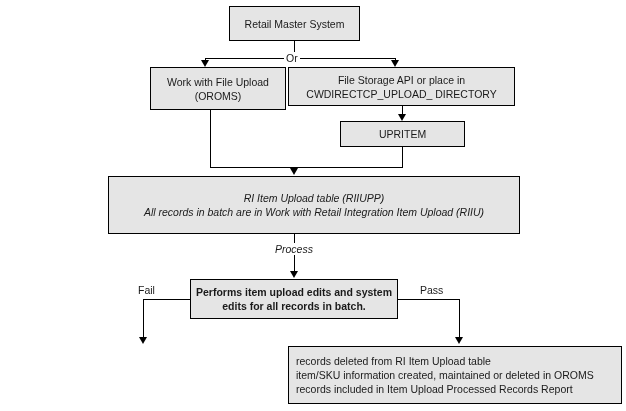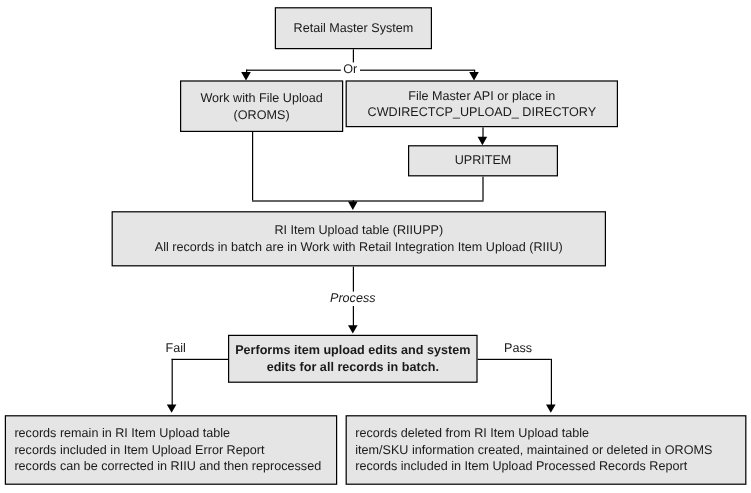--- a/index.html
+++ b/index.html
@@ -100,41 +100,41 @@
 
   <div class="vline" style="left:395px; top:58px; height:5px;"></div>
   <div class="arrow" style="left:390.5px; top:60px;"></div>
 
   <div class="box" style="left:150px; top:67px; width:136px; height:43px;">
     <span class="ln">Work with File Upload</span>
     <span class="ln">(OROMS)</span>
   </div>
 
   <div class="box" style="left:288px; top:67px; width:227px; height:39px;">
-    <span class="ln">File Master API or place in</span>
+    <span class="ln">File Storage API or place in</span>
     <span class="ln">CWDIRECTCP_UPLOAD_ DIRECTORY</span>
   </div>
 
   <div class="vline" style="left:402px; top:106px; height:12px;"></div>
   <div class="arrow" style="left:397.5px; top:114px;"></div>
 
   <div class="box" style="left:340px; top:121px; width:125px; height:26px;">
     <span class="ln">UPRITEM</span>
   </div>
 
   <div class="vline" style="left:402px; top:147px; height:20px;"></div>
   <div class="hline" style="left:294px; top:167px; width:109px;"></div>
 
   <div class="vline" style="left:210px; top:110px; height:57px;"></div>
   <div class="hline" style="left:210px; top:167px; width:85px;"></div>
 
   <div class="vline" style="left:294px; top:167px; height:4px;"></div>
   <div class="arrow" style="left:289.5px; top:168px;"></div>
 
-  <div class="box" style="left:93px; top:176px; width:412px; height:46px;">
+  <div class="box" style="left:108px; top:176px; width:412px; height:58px;font-style:italic;">
     <span class="ln">RI Item Upload table (RIIUPP)</span>
     <span class="ln">All records in batch are in Work with Retail Integration Item Upload (RIIU)</span>
   </div>
 
   <div class="vline" style="left:294px; top:222px; height:53px;"></div>
   <div class="elabel" style="left:273px; top:243px;font-style:italic;">Process</div>
   <div class="arrow" style="left:289.5px; top:271px;"></div>
 
   <div class="box" style="left:190px; top:279px; width:208px; height:40px;font-weight:bold;">
     <span class="ln">Performs item upload edits and system</span>
@@ -144,25 +144,20 @@
   <div class="hline" style="left:143px; top:299px; width:48px;"></div>
   <div class="vline" style="left:143px; top:299px; height:42px;"></div>
   <div class="elabel" style="left:136px; top:284px;">Fail</div>
   <div class="arrow" style="left:138.5px; top:337px;"></div>
 
   <div class="hline" style="left:397px; top:299px; width:62px;"></div>
   <div class="vline" style="left:459px; top:299px; height:42px;"></div>
   <div class="elabel" style="left:418px; top:284px;">Pass</div>
   <div class="arrow" style="left:454.5px; top:337px;"></div>
 
-  <div class="box leftbox" style="left:4px; top:346px; width:277px; height:58px;">
-    <span class="ln">records remain in RI Item Upload table</span>
-    <span class="ln">records included in Item Upload Error Report</span>
-    <span class="ln">records can be corrected in RIIU and then reprocessed</span>
-  </div>
 
   <div class="box leftbox" style="left:288px; top:346px; width:334px; height:58px;">
     <span class="ln">records deleted from RI Item Upload table</span>
     <span class="ln">item/SKU information created, maintained or deleted in OROMS</span>
     <span class="ln">records included in Item Upload Processed Records Report</span>
   </div>
 
 </div>
 
 </body></html>

